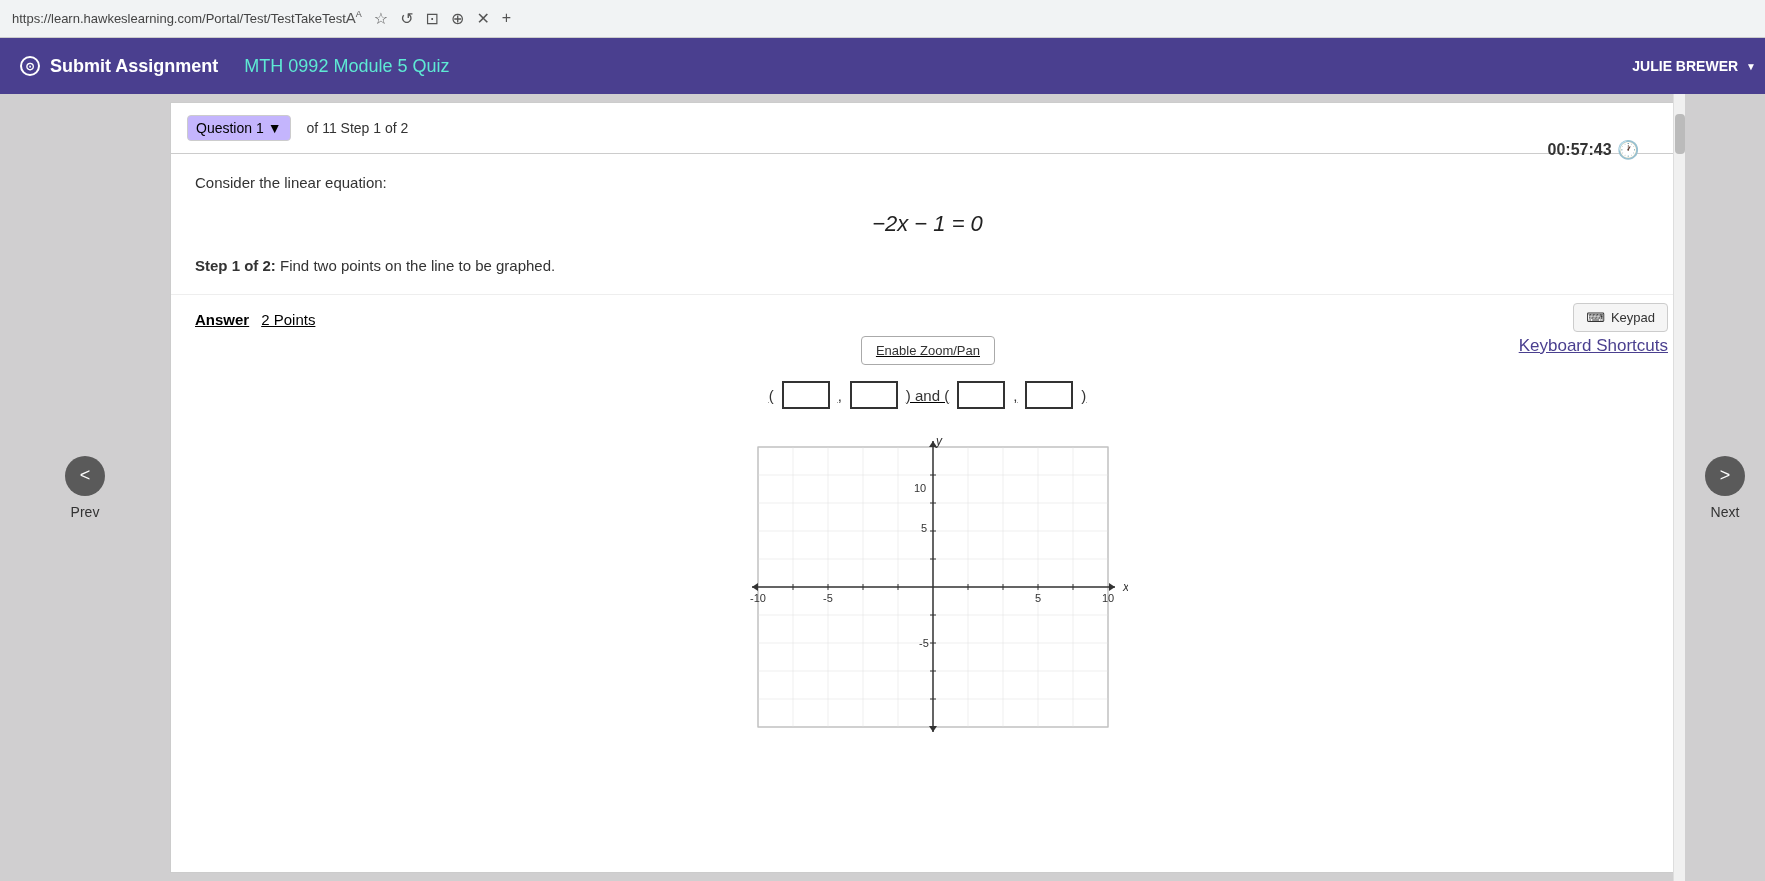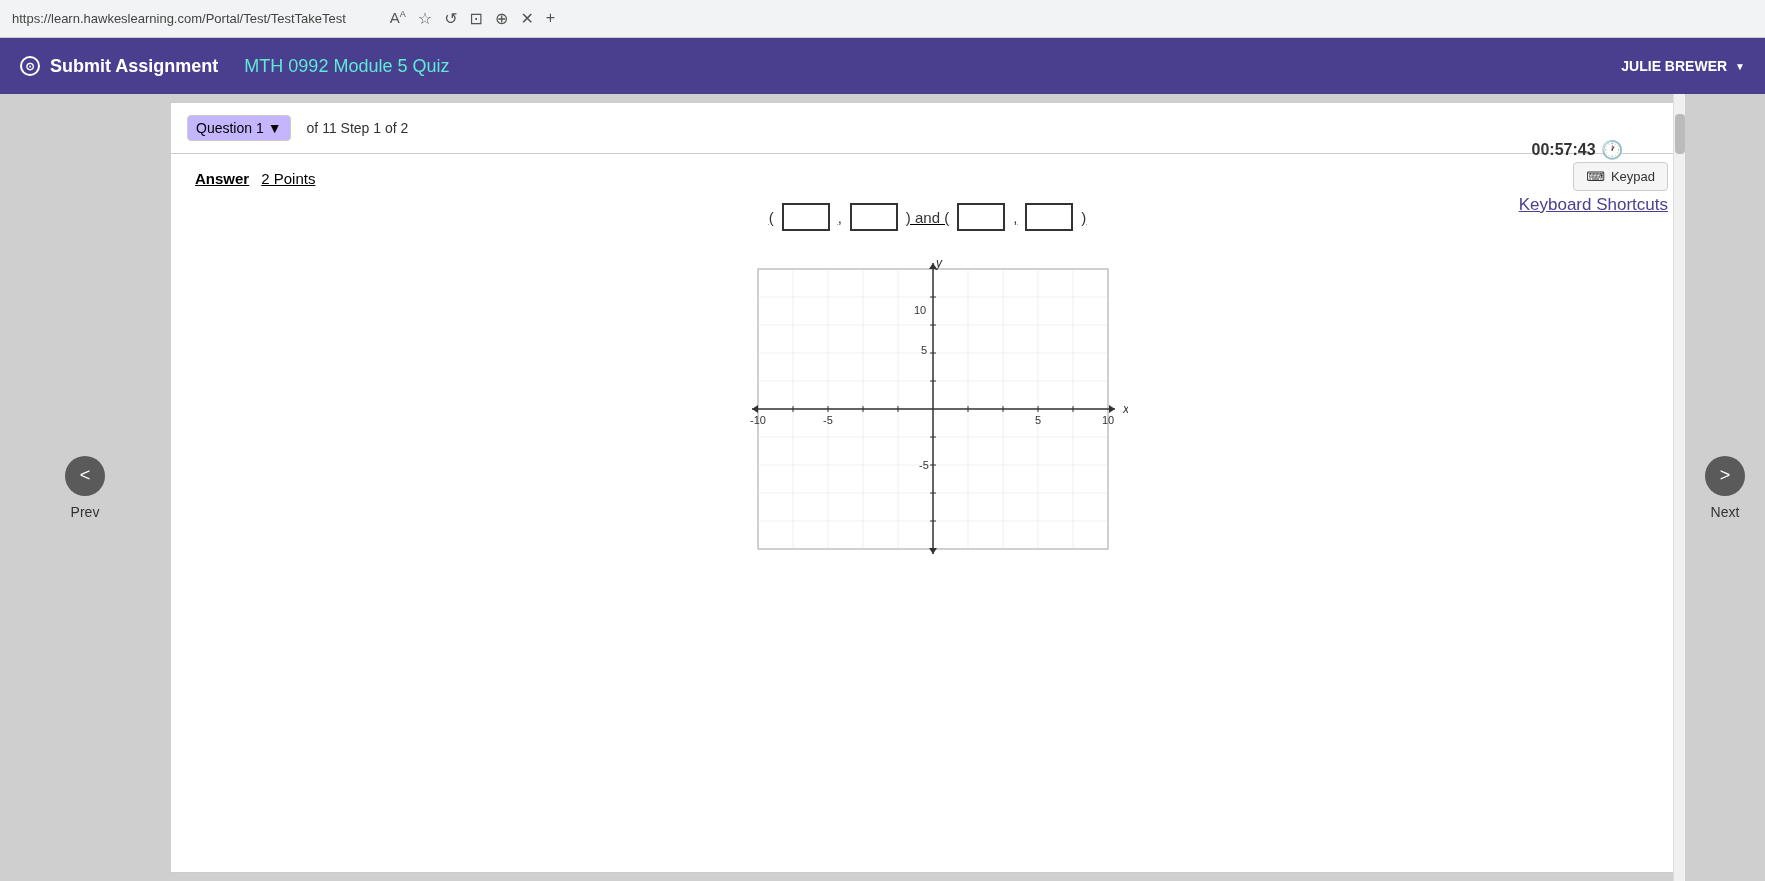--- a/index.html
+++ b/index.html
@@ -8,21 +8,20 @@
     
     .browser-bar {
       background: #f1f3f4;
       height: 38px;
       display: flex;
       align-items: center;
       padding: 0 12px;
       border-bottom: 1px solid #ccc;
       font-size: 13px;
       color: #333;
-      gap: 44px;
     }
     .browser-icons {
       display: flex;
       gap: 12px;
       align-items: flex-start;
       font-size: 16px;
       color: #555;
     }
 
     
@@ -57,21 +56,21 @@
       color: white;
     }
     .quiz-title {
       font-size: 18px;
       color: #5eead4;
       margin-left: 16px;
       font-weight: normal;
     }
     .user-info {
       position: absolute;
-      right: 20px;
+      right: 9px;
       color: white;
       font-size: 14px;
       font-weight: bold;
       display: flex;
       align-items: center;
       gap: 8px;
     }
     .dropdown-arrow {
       font-size: 10px;
     }
@@ -371,42 +370,55 @@
 
   <div class="content-wrapper">
     <div class="content-area">
 
       <div class="question-header">
         <div class="question-dropdown">
           <span>Question 1</span>
           <span>▼</span>
         </div>
         <span class="of-text">of 11 Step 1 of 2</span>
-        <div class="timer" style="position:absolute; right: 60px; margin-top: 44px;">
+        <div class="timer" style="position:absolute; right: 44px; margin-top: 44px;">
           <span>00:57:43</span>
           <span class="timer-icon">🕐</span>
         </div>
       </div>
 
+      <div class="question-content">
+        <p class="consider-text">Consider the linear equation:</p>
+        <div class="equation">
+          <em>−2x − 1 = 0</em>
+        </div>
+        <p class="step-text">
+          <span class="step-bold">Step 1 of 2:</span>
+          <span>Find two points on the line to be graphed.</span>
+        </p>
+      </div>
 
       <div class="answer-section">
         <div class="answer-header">
           <span>Answer</span>
           <span class="points-label">2 Points</span>
         </div>
 
         <div class="tools-panel">
           <button class="keypad-btn">
             <span>⌨</span>
             <span>Keypad</span>
           </button>
           <span class="keyboard-shortcuts-link">Keyboard Shortcuts</span>
         </div>
 
 
+        <div class="zoom-pan-area" style="max-width: 800px;">
+          <button class="zoom-pan-btn">Enable Zoom/Pan</button>
+        </div>
 
         <div class="graph-section">
 
           <div class="coordinate-inputs" style="margin-top: 8px;">
             <span>(</span>
             <input class="coord-input" type="text" value="" style="">
             <span>,</span>
             <input class="coord-input" type="text" value="" style="">
             <span>) and (</span>
             <input class="coord-input" type="text" value="" style="">

